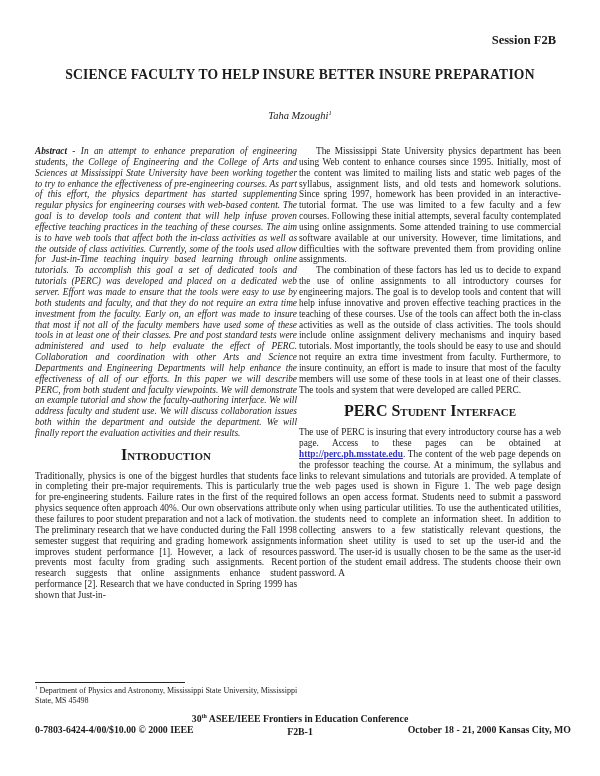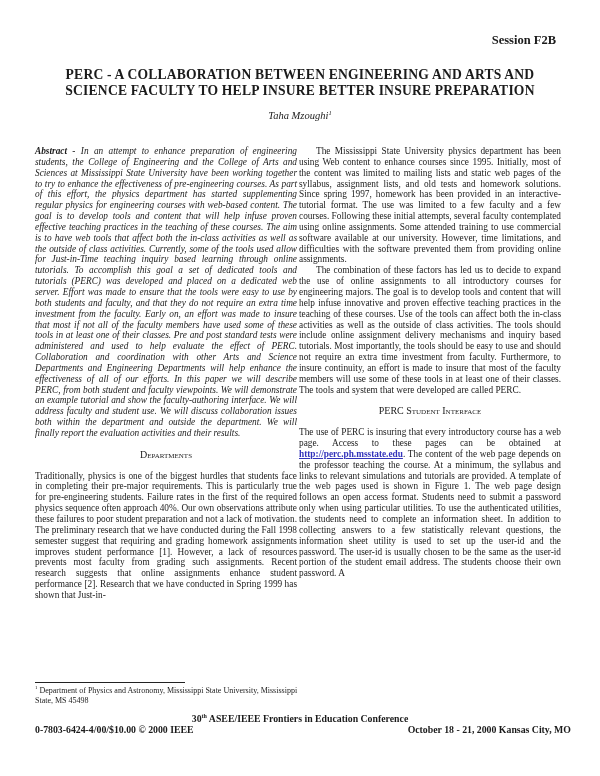--- a/index.html
+++ b/index.html
@@ -53,23 +53,23 @@
   .col {
     width: 262px;
     text-align: justify;
     font-size: 9.3px;
     line-height: 10.85px;
   }
   .abstract { font-style: italic; }
   .abstract-label { font-weight: bold; }
   .sec-heading {
     text-align: center;
-    font-weight: normal;
+    font-weight: bold;
     font-variant: small-caps;
-    font-size: 10px;
+    font-size: 16px;
     margin: 11px 0 10px 0;
     text-indent: 0;
   }
   .para { text-indent: 0; }
   .para.indent { text-indent: 17px; }
   .inline-link {
     color: #3333bb;
     text-decoration: underline;
     cursor: pointer;
     font-weight: bold;
@@ -118,32 +118,31 @@
   }
 </style>
 </head>
 <body>
 
 <div class="page">
 
   <div class="session">Session F2B</div>
 
   <div class="title">
-    <div>PERC - A COLLABORATION BETWEEN ENGINEERING AND ARTS AND</div>
     <div>SCIENCE FACULTY TO HELP INSURE BETTER INSURE PREPARATION</div>
   </div>
 
   <div class="author"><span>Taha Mzoughi</span><sup>1</sup></div>
 
   <div class="columns">
 
     <div class="col">
       <div class="abstract para"><span class="abstract-label">Abstract</span><span> - </span><span>In an attempt to enhance preparation of engineering students, the College of Engineering and the College of Arts and Sciences at Mississippi State University have been working together to try to enhance the effectiveness of pre-engineering courses. As part of this effort, the physics department has started supplementing regular physics for engineering courses with web-based content. The goal is to develop tools and content that will help infuse proven effective teaching practices in the teaching of these courses. The aim is to have web tools that affect both the in-class activities as well as the outside of class activities. Currently, some of the tools used allow for Just-in-Time teaching inquiry based learning through online tutorials. To accomplish this goal a set of dedicated tools and tutorials (PERC) was developed and placed on a dedicated web server. Effort was made to ensure that the tools were easy to use by both students and faculty, and that they do not require an extra time investment from the faculty. Early on, an effort was made to insure that most if not all of the faculty members have used some of these tools in at least one of their classes. Pre and post standard tests were administered and used to help evaluate the effect of PERC. Collaboration and coordination with other Arts and Science Departments and Engineering Departments will help enhance the effectiveness of all of our efforts. In this paper we will describe PERC, from both student and faculty viewpoints. We will demonstrate an example tutorial and show the faculty-authoring interface. We will address faculty and student use. We will discuss collaboration issues both within the department and outside the department. We will finally report the evaluation activities and their results.</span></div>
 
-      <div class="sec-heading">Departments</div>
+      <div class="sec-heading">Introduction</div>
 
       <div class="para">Traditionally, physics is one of the biggest hurdles that students face in completing their pre-major requirements. This is particularly true for pre-engineering students. Failure rates in the first of the required physics sequence often approach 40%. Our own observations attribute these failures to poor student preparation and not a lack of motivation. The preliminary research that we have conducted during the Fall 1998 semester suggest that requiring and grading homework assignments improves student performance [1]. However, a lack of resources prevents most faculty from grading such assignments. Recent research suggests that online assignments enhance student performance [2]. Research that we have conducted in Spring 1999 has shown that Just-in-</div>
     </div>
 
     <div class="col">
       <div class="para indent">The Mississippi State University physics department has been using Web content to enhance courses since 1995. Initially, most of the content was limited to mailing lists and static web pages of the syllabus, assignment lists, and old tests and homework solutions. Since spring 1997, homework has been provided in an interactive-tutorial format. The use was limited to a few faculty and a few courses. Following these initial attempts, several faculty contemplated using online assignments.  Some attended training to use commercial software available at our university. However, time limitations, and difficulties with the software prevented them from providing online assignments.</div>
       <div class="para indent">The combination of these factors has led us to decide to expand the use of online assignments to all introductory courses for engineering majors.  The goal is to develop tools and content that will help infuse innovative and proven effective teaching practices in the teaching of these courses. Use of the tools can affect both the in-class activities as well as the outside of class activities. The tools should include online assignment delivery mechanisms and inquiry based tutorials. Most importantly, the tools should be easy to use and should not require an extra time investment from faculty. Furthermore, to insure continuity, an effort is made to insure that most of the faculty members will use some of these tools in at least one of their classes. The tools and system that were developed are called PERC.</div>
 
       <div class="sec-heading">PERC Student Interface</div>
 
@@ -157,14 +156,15 @@
     <div><sup>1</sup> <span>Department of Physics and Astronomy, Mississippi State University, Mississippi State, MS 45498</span></div>
   </div>
 
   <div class="footer-row">
     <span>0-7803-6424-4/00/$10.00 © 2000 IEEE</span>
     <span>October 18 - 21, 2000 Kansas City, MO</span>
   </div>
 
   <div class="footer-conf"><span>30</span><sup>th</sup><span> ASEE/IEEE Frontiers in Education Conference</span></div>
 
+  <div class="footer-page">F2B-1</div>
 
 </div>
 
 </body></html>

